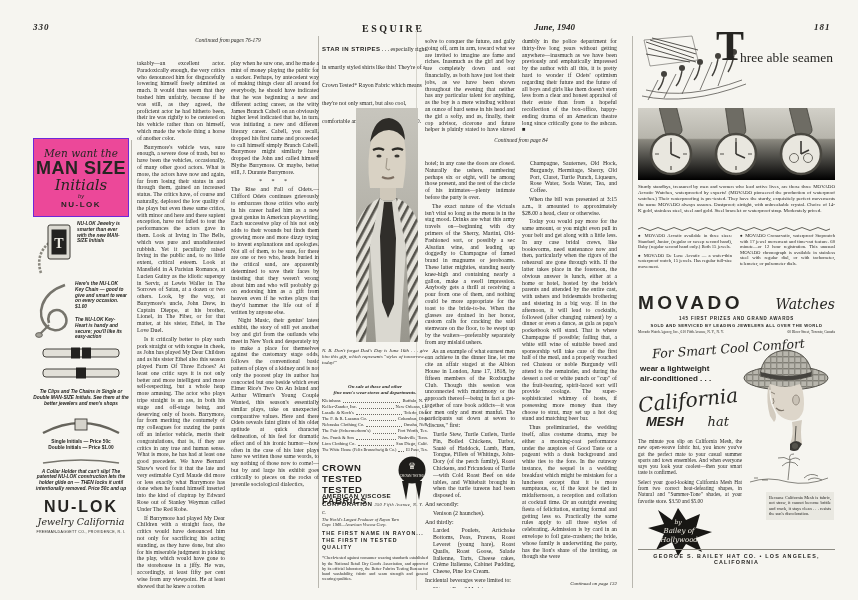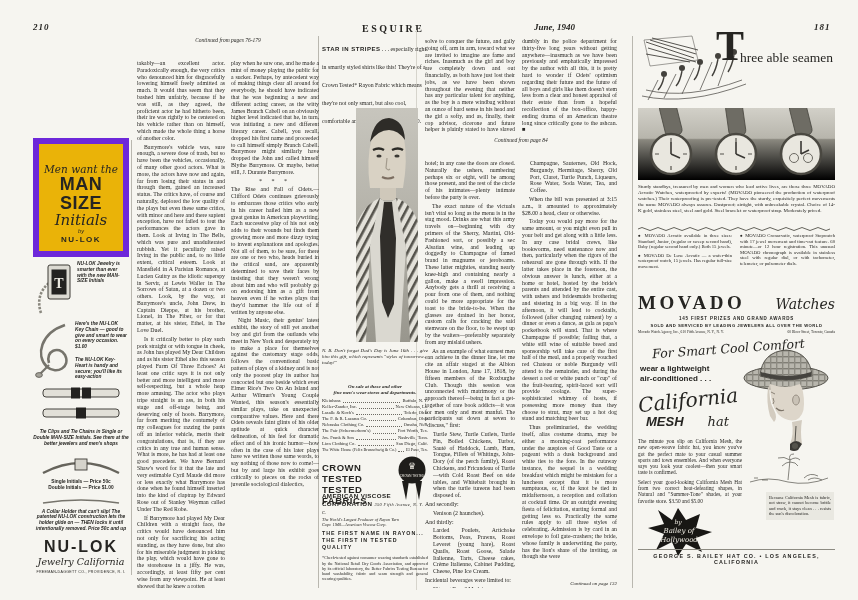--- a/index.html
+++ b/index.html
@@ -17,21 +17,21 @@
   .art-title{font-size:12.5px;font-weight:bold;text-align:center;letter-spacing:.3px;}
   .art-sub{font-size:5.5px;font-style:italic;text-align:center;margin-top:1px;}
   .col{position:absolute;overflow:hidden;text-align:justify;font-size:5.8px;line-height:6.8px;}
   .col p{margin:0 0 2px 0;text-indent:7px;}
   .col p.noind{text-indent:0;}
   .col p.menu{padding-left:8px;text-indent:0;}
   .stars{text-align:center;font-size:6px;letter-spacing:4px;margin:2px 0;}
   .contline{font-size:5px;font-style:italic;text-align:right;}
   
   #nulok{left:33px;top:138px;width:96px;text-align:center;font-family:"Liberation Sans",sans-serif;}
-  .nulok-box{border:6px solid #6d28d9;background:#eab308;padding:19px 2px 7px;}
+  .nulok-box{border:1px solid #6d28d9;background:#ec4899;padding:8px 2px 7px;}
   .nl-script{font-family:"DejaVu Serif",serif;font-style:italic;font-size:10.5px;}
   .nl-big{font-size:18px;font-weight:bold;letter-spacing:.5px;line-height:19px;font-family:"Liberation Sans",sans-serif;}
   .nl-script2{font-family:"DejaVu Serif",serif;font-style:italic;font-size:15px;line-height:15px;}
   .nl-by{font-size:5.5px;font-style:italic;}
   .nl-brand{font-size:8px;font-weight:bold;letter-spacing:1.5px;margin-top:1px;}
   .nl-cap{font-size:4.8px;line-height:5.8px;font-weight:bold;font-style:italic;text-align:left;}
   .nl-row{display:flex;align-items:flex-start;margin-top:4px;gap:2px;}
   .nl-price{font-size:4.8px;font-weight:bold;line-height:6px;}
   .nl-logo{font-size:16px;font-weight:900;letter-spacing:2px;margin-top:6px;}
   .nl-logosub{font-family:"DejaVu Serif",serif;font-style:italic;font-size:9.5px;}
@@ -49,39 +49,39 @@
   .viscose{font-family:"Liberation Sans",sans-serif;font-weight:900;font-size:6.2px;line-height:7.5px;letter-spacing:.4px;}
   .viscose-addr{font-size:4.3px;font-style:italic;font-weight:normal;font-family:"Liberation Serif",serif;}
   .tagline{font-size:4.3px;font-style:italic;line-height:5.4px;}
   .firstname{font-size:5.3px;font-weight:bold;letter-spacing:1px;line-height:7px;font-family:"Liberation Sans",sans-serif;}
   .footnote{font-size:4.2px;line-height:5.2px;text-align:justify;}
   
   .t-big{font-size:42px;font-weight:bold;line-height:40px;font-family:"Liberation Serif",serif;}
   .t-rest{font-size:13.5px;font-family:"Liberation Serif",serif;}
   .mv-cap{font-size:5px;line-height:6px;text-align:justify;}
   .mv-bul{font-size:4.7px;line-height:5.6px;text-align:justify;}
-  .mv-logo{font-family:Liberation Serif, serif;font-weight:900;font-size:19px;letter-spacing:3.5px;text-align:center;}
+  .mv-logo{font-family:Liberation Sans, sans-serif;font-weight:900;font-size:19px;letter-spacing:3.5px;text-align:center;}
   .mv-script{font-family:"DejaVu Serif",serif;font-style:italic;font-size:14px;}
   .mv-award{font-size:4.5px;font-weight:bold;letter-spacing:.8px;text-align:center;font-family:"Liberation Sans",sans-serif;}
   .mv-sold{font-size:4.2px;font-weight:bold;letter-spacing:.5px;text-align:center;font-family:"Liberation Sans",sans-serif;}
   .mv-addr{font-size:3.6px;display:flex;justify-content:space-between;}
   
   .ca-script{font-family:"DejaVu Serif",serif;font-style:italic;}
   .ca-sub{font-family:Liberation Sans, sans-serif;font-weight:bold;font-size:8px;line-height:9.5px;}
   .ca-body{font-size:5.3px;line-height:6.3px;text-align:justify;}
   .ca-body p{margin:0 0 3px 0;}
   .ca-note{font-size:4.4px;line-height:5.4px;background:#e9e8e1;padding:3px;text-align:justify;}
   .ca-footer{font-size:5.4px;font-weight:bold;letter-spacing:1.2px;text-align:center;font-family:"Liberation Sans",sans-serif;}
   .photo{background:#b5b3ab;}
   svg{display:block;}
 </style>
 </head>
 <body>
 
-<span class="abs pagenum" style="left:33px;top:22px;">210</span>
+<span class="abs pagenum" style="left:33px;top:22px;">330</span>
 <span class="abs mast" style="left:362px;top:23px;">ESQUIRE</span>
 <span class="abs issue" style="left:534px;top:22px;">June, 1940</span>
 <span class="abs pagenum" style="left:814px;top:22px;">181</span>
 
 <div class="vrule" style="left:131px;top:140px;height:435px;"></div>
 <div class="vrule" style="left:318px;top:36px;height:552px;"></div>
 <div class="vrule" style="left:416px;top:30px;height:560px;background:#d6d4cc;"></div>
 <div class="vrule" style="left:632px;top:36px;height:552px;"></div>
 
 <div id="nulok" class="abs">

